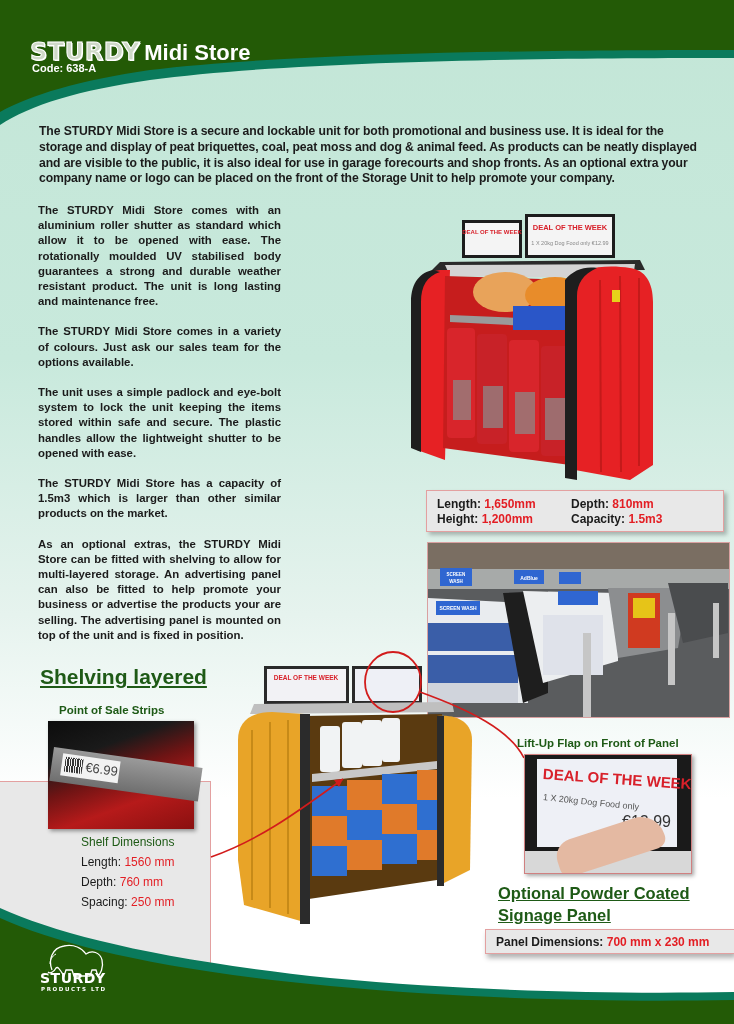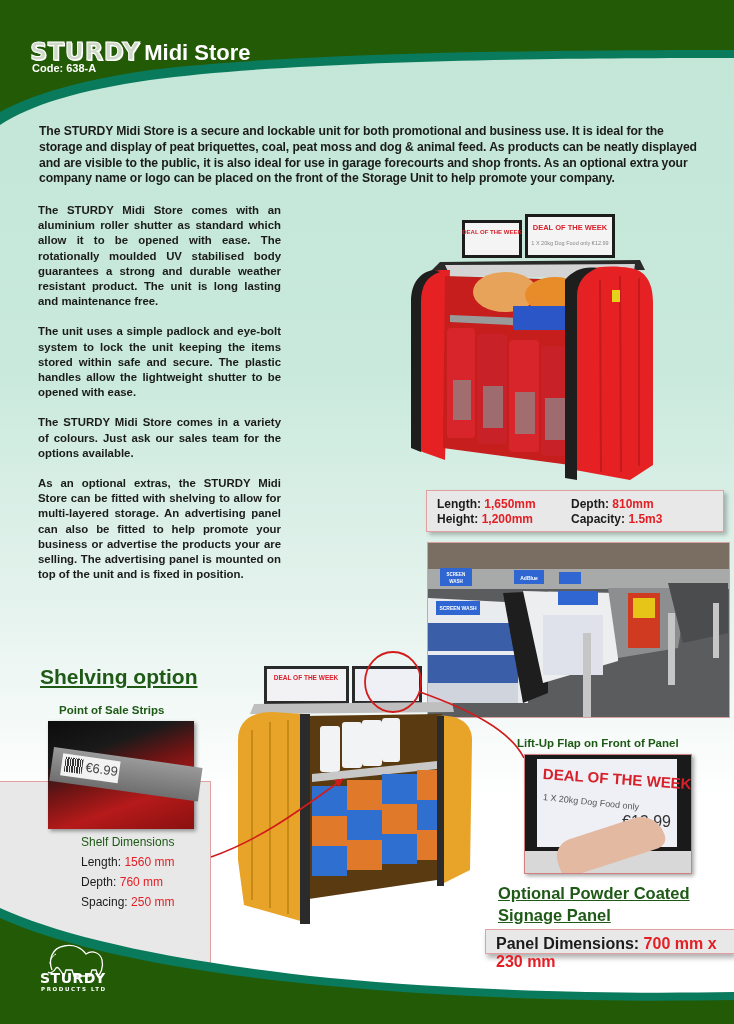--- a/index.html
+++ b/index.html
@@ -105,21 +105,21 @@
   .flap-bottom { position: absolute; left: 0; top: 96px; width: 168px; height: 24px; background: #d8d8d8; }
 
   .signage-title {
     position: absolute; left: 498px; top: 882px; width: 230px; 
     font-size: 16.5px; font-weight: bold; color: #1e5a16; text-decoration: underline; line-height: 22px;
   }
   .panel-dims {
     position: absolute; left: 485px; top: 929px; width: 249px; height: 25px;
     background: #e8e8e8; border: 1px solid #e3a0a0; border-right: none;
     box-shadow: 2px 4px 5px rgba(0,0,0,0.3);
-    font-size: 16px; font-weight: bold; padding: 5px 0 0 10px;
+    font-size: 12px; font-weight: bold; padding: 5px 0 0 10px;
   }
 
   
   #footer-svg { position: absolute; left: 0; top: 890px; width: 734px; height: 134px; }
   .logo { position: absolute; left: 38px; top: 940px; width: 80px; height: 55px; }
   .logo-text { position: absolute; left: 40px; top: 970px; font-family: "DejaVu Sans", sans-serif; font-weight: bold; font-size: 14px; color: #ffffff; letter-spacing: 0.5px; }
   .logo-sub { position: absolute; left: 41px; top: 986px; font-family: "DejaVu Sans", sans-serif; font-weight: bold; font-size: 5.5px; color: #ffffff; letter-spacing: 1.6px; }
 
   .red-line { position: absolute; pointer-events: none; }
 </style>
@@ -133,22 +133,23 @@
 
 <div class="title-wrap">
   <span class="brand-word">STURDY</span><span class="title-rest">Midi Store</span>
 </div>
 <div class="code">Code: 638-A</div>
 
 <div class="intro">The STURDY Midi Store is a secure and lockable unit for both promotional and business use. It is ideal for the storage and display of peat briquettes, coal, peat moss and dog &amp; animal feed. As products can be neatly displayed and are visible to the public, it is also ideal for use in garage forecourts and shop fronts. As an optional extra your company name or logo can be placed on the front of the Storage Unit to help promote your company.</div>
 
 <div class="left-col">
   <p>The STURDY Midi Store comes with an aluminium roller shutter as standard which allow it to be opened with ease. The rotationally moulded UV stabilised body guarantees a strong and durable weather resistant product. The unit is long lasting and maintenance free.</p>
+  <p>The STURDY Midi Store comes in a variety of colours. Just ask our sales team for the options available.</p>
   <p>The unit uses a simple padlock and eye-bolt system to lock the unit keeping the items stored within safe and secure. The plastic handles allow the lightweight shutter to be opened with ease.</p>
-  <p>The STURDY Midi Store comes in a variety of colours. Just ask our sales team for the options available.</p>
+  <p>The STURDY Midi Store has a capacity of 1.5m3 which is larger than other similar products on the market.</p>
   <p>As an optional extras, the STURDY Midi Store can be fitted with shelving to allow for multi-layered storage. An advertising panel can also be fitted to help promote your business or advertise the products your are selling. The advertising panel is mounted on top of the unit and is fixed in position.</p>
 </div>
 
 <div class="img-box" style="left:405px; top:210px; width:255px; height:278px;">
   <svg width="255" height="278" viewBox="0 0 255 278">
 
     <rect x="57" y="10" width="60" height="38" fill="#1c1c1c"></rect>
     <rect x="60" y="13" width="54" height="32" fill="#f4f4f4"></rect>
     <text x="87" y="24" font-size="6" font-family="Liberation Sans, sans-serif" font-weight="bold" fill="#d8202a" text-anchor="middle">DEAL OF THE WEEK</text>
     <rect x="120" y="4" width="90" height="44" fill="#1c1c1c"></rect>
@@ -224,21 +225,21 @@
     <rect x="200" y="50" width="32" height="55" fill="#d03a20"></rect>
     <rect x="205" y="55" width="22" height="20" fill="#e6c418"></rect>
     <polygon points="240,40 300,40 300,90 255,100" fill="#4a4c4e"></polygon>
 
     <rect x="155" y="90" width="8" height="86" fill="#c6c6c6"></rect>
     <rect x="240" y="70" width="7" height="72" fill="#c6c6c6"></rect>
     <rect x="285" y="60" width="6" height="55" fill="#c6c6c6"></rect>
   </svg>
 </div>
 
-<div class="shelving-title">Shelving option</div>
+<div class="shelving-title">Shelving layered</div>
 <div class="shelf-panel"></div>
 <div class="pos-label">Point of Sale Strips</div>
 <div class="pos-photo">
   <div class="pos-strip">
     <div class="pos-tag">
       <span class="barcode"></span>
       <span>€6.99</span>
     </div>
   </div>
 </div>

